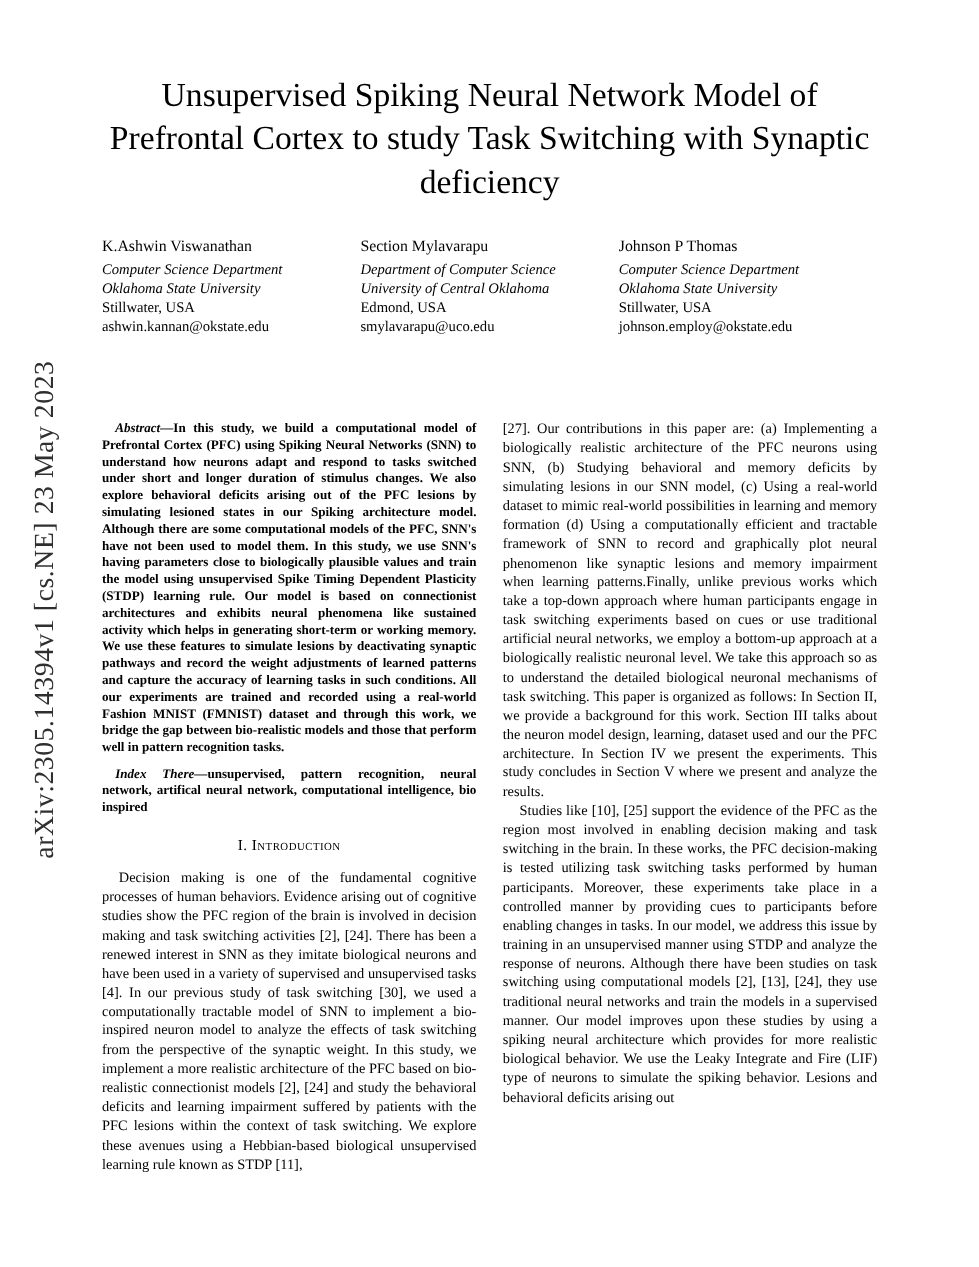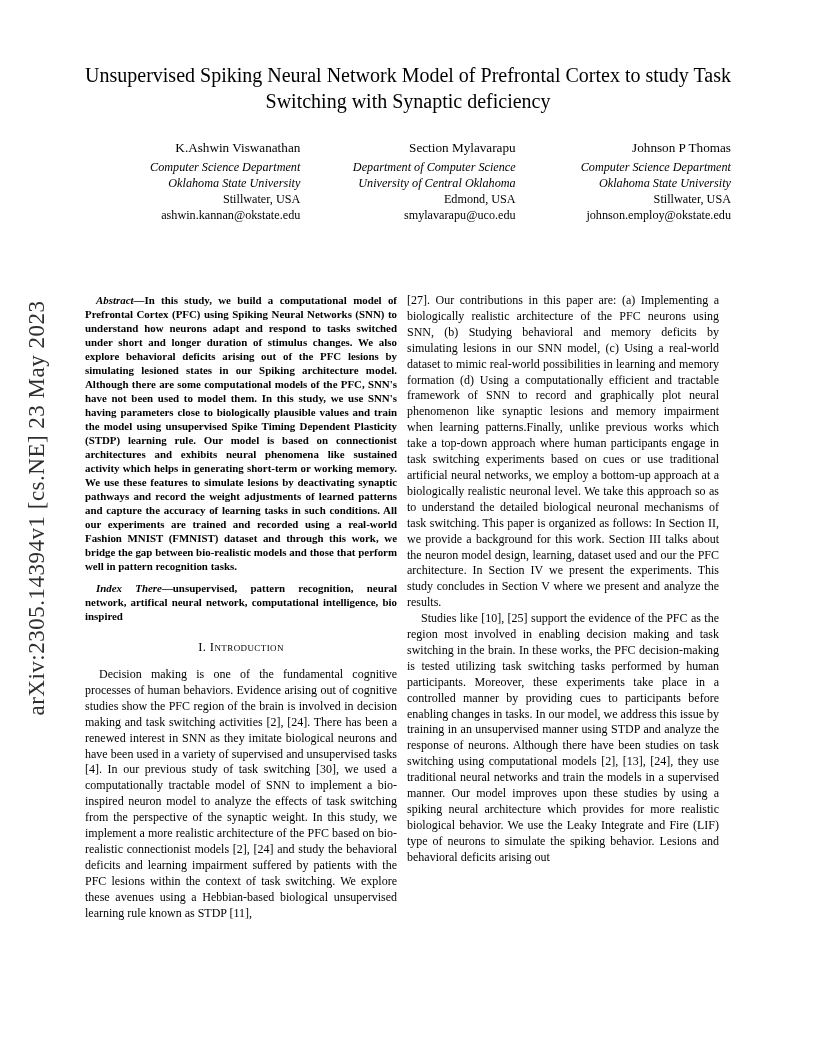--- a/index.html
+++ b/index.html
@@ -21,33 +21,33 @@
     font-size: 23px;
     color: #2f2f2f;
     letter-spacing: 0.5px;
   }
   .content { padding: 0 85px; }
   .title {
     margin: 62px auto 0;
     max-width: 665px;
     text-align: center;
     font-weight: normal;
-    font-size: 20px;
+    font-size: 28px;
     line-height: 1.3;
   }
   .authors {
     display: flex;
     justify-content: space-between;
     margin-top: 26px;
-    text-align: right;
+    text-align: left;
   }
   .author { flex: 1; font-size: 12.2px; line-height: 16px; }
   .author .name { font-size: 13.2px; margin-bottom: 3px; }
   .it { font-style: italic; }
-  .columns { display: flex; gap: 10px; margin-top: 70px; }
+  .columns { display: flex; gap: 22px; margin-top: 70px; }
   .col { width: 312px; text-align: justify; hyphens: auto; -webkit-hyphens: auto; }
   .abstract, .index-terms {
     font-weight: bold;
     font-size: 10.9px;
     line-height: 14px;
     text-indent: 11px;
   }
   .index-terms { margin-top: 8px; }
   .lead { font-style: italic; }
   .section-heading {

